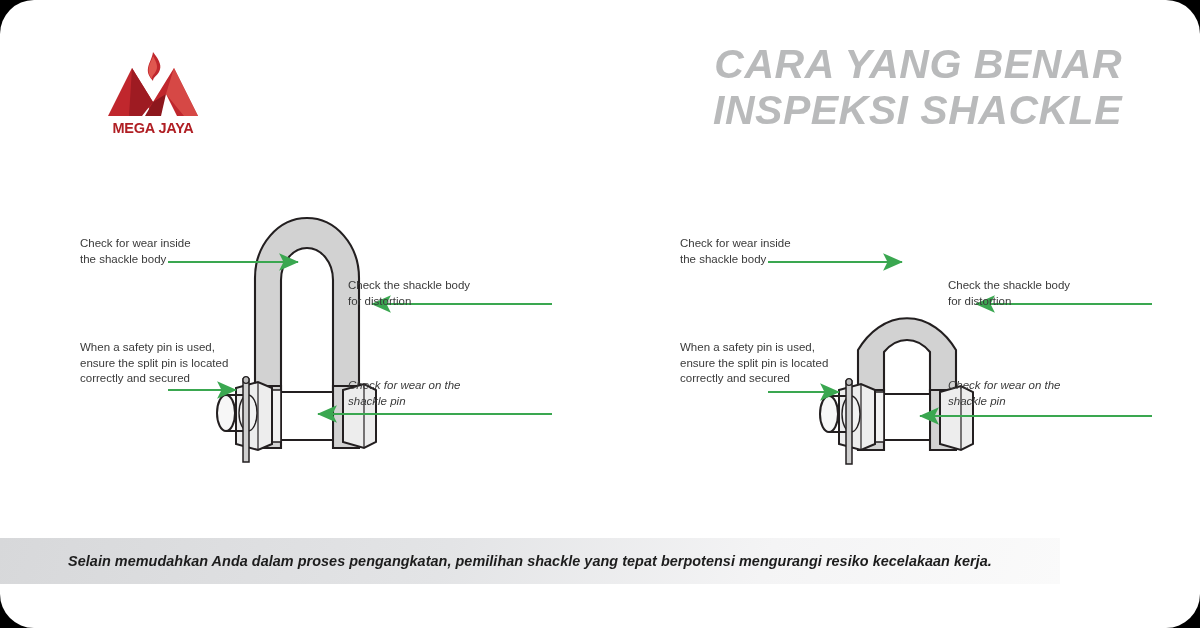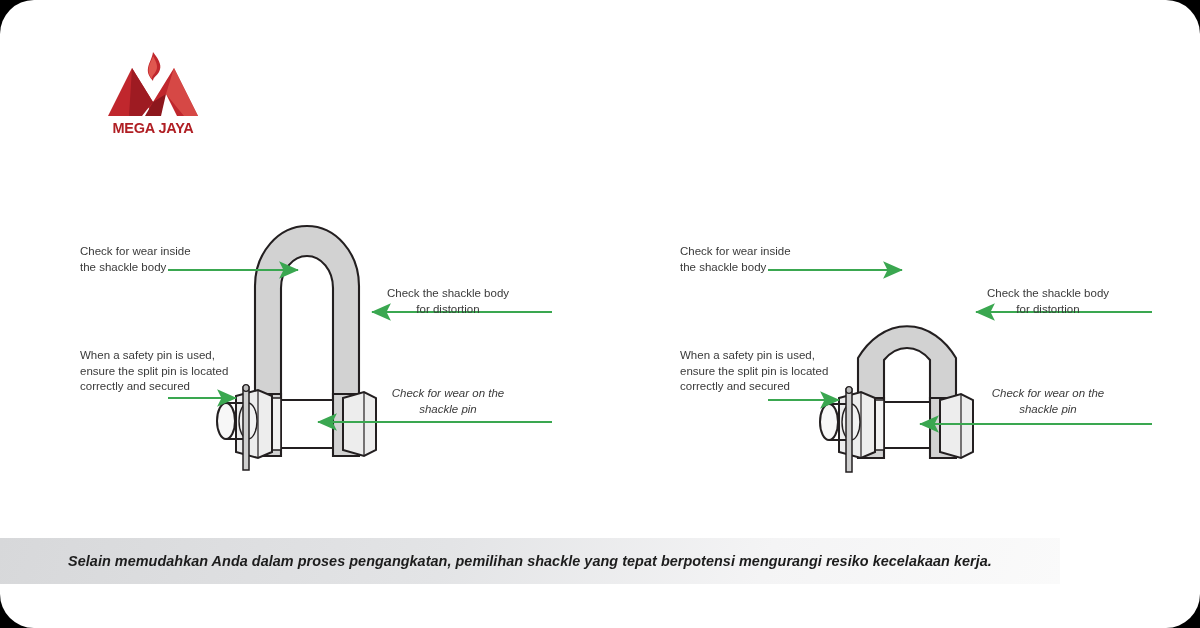--- a/index.html
+++ b/index.html
@@ -26,32 +26,32 @@
     text-align:right;
     font-style:italic; font-weight:bold;
     font-size:41px; line-height:1.12;
     letter-spacing:0.5px;
     color:#b9babb;
     white-space:nowrap;
   }
   .title .l2{ display:block; }
 
   
-  .panel{ position:absolute; top:208px; width:600px; height:300px;padding-left:42px; }
+  .panel{ position:absolute; top:200px; width:600px; height:300px;padding-left:42px; }
   .panel.left{ left:0; }
   .panel.right{ left:600px; }
   .panel svg{ position:absolute; left:0; top:0; width:600px; height:300px; overflow:visible; }
 
   .ann{
     position:absolute;
     font-size:11.5px; line-height:15.5px;
     color:#3a3a3a;
     white-space:pre-line;
   }
-  .ann.r{ text-align:center; }
+  .ann.r{ text-align:left; }
 
   
   .a-inside  { left:80px;  top:36px;  }
   .a-split   { left:80px;  top:140px; }
   .a-distort { left:348px; top:78px;  width:200px; }
   .a-pin     { left:348px; top:178px; width:200px;font-style:italic; }
 
   
   .banner{
     position:absolute; left:0; bottom:44px;
@@ -78,20 +78,24 @@
         <path d="M76 16 L100 64 L86 64 L68 42 Z" fill="#d94f4a" opacity=".85"></path>
         <path d="M55 50 L68 42 L63 64 L47 64 Z" fill="#8d171d"></path>
 
         <path d="M55 0 C62 9 64 14 61 20 C59 24 55 25 55 29 C52 25 49 22 50 16 C51 10 54 7 55 0 Z" fill="#c0272d"></path>
         <path d="M55 4 C59 11 60 15 58 19 C56 23 54 23 54 27 C51 23 50 20 51 15 C52 10 54 8 55 4 Z" fill="#e0574f"></path>
       </g>
       <text x="55" y="81" text-anchor="middle" font-family="Liberation Sans, sans-serif" font-size="14.5" font-weight="bold" fill="#b01f24" letter-spacing="-0.2">MEGA JAYA</text>
     </svg>
   </div>
 
+  <div class="title">
+    <span>CARA YANG BENAR</span>
+    <span class="l2">INSPEKSI SHACKLE</span>
+  </div>
 
   <div class="panel left">
     <svg viewBox="0 0 600 300" xmlns="http://www.w3.org/2000/svg">
       <defs>
         <marker id="ahR" markerWidth="9" markerHeight="8" refX="8.6" refY="4" orient="auto">
           <path d="M0,0 L9,4 L0,8 L2,4 Z" fill="#3aa750"></path>
         </marker>
         <marker id="ahL" markerWidth="9" markerHeight="8" refX="8.6" refY="4" orient="auto">
           <path d="M0,0 L9,4 L0,8 L2,4 Z" fill="#3aa750"></path>
         </marker>

